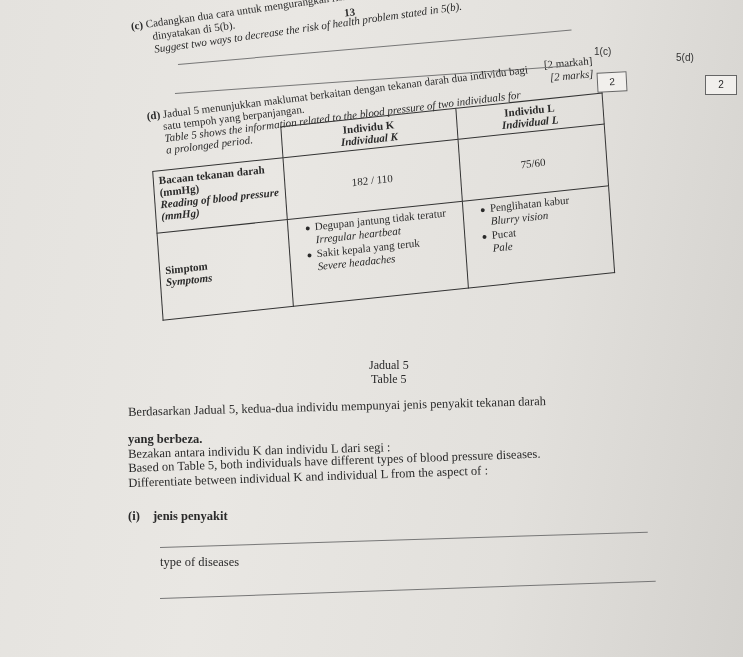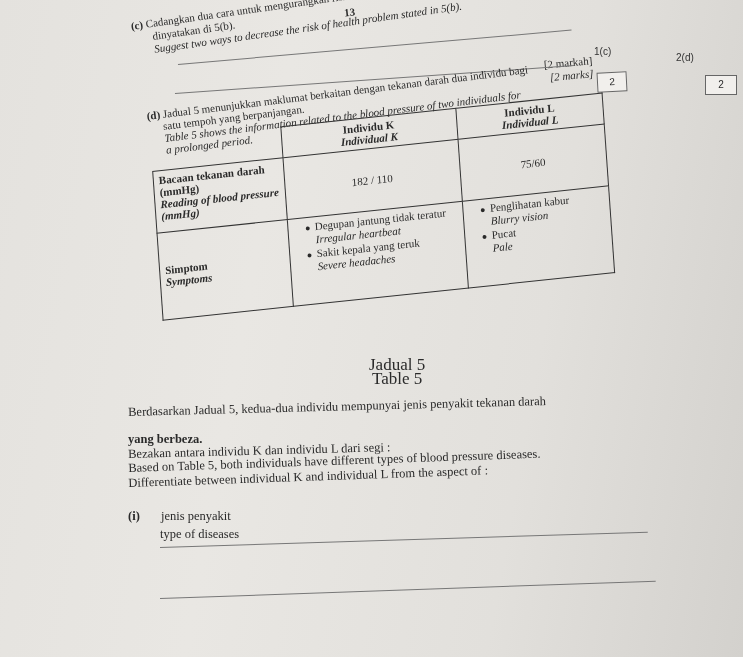--- a/index.html
+++ b/index.html
@@ -36,21 +36,21 @@
     transform-origin: left top; transform: rotate(-6deg) skewX(-2deg);
   }
   table.t5 { border-collapse: collapse; width: 455px; font-size: 11px; line-height: 12px; }
   table.t5 td { border: 1px solid #333; vertical-align: top; padding: 3px 5px; }
   table.t5 .hdr { font-weight: bold; text-align: center; }
   table.t5 .it { font-style: italic; }
   table.t5 .bold { font-weight: bold; }
   table.t5 ul { margin: 0; padding-left: 12px; list-style: none; }
   table.t5 li { margin: 0 0 2px 0; }
   table.t5 li .bul { display: inline-block; width: 10px; font-size: 9px; }
-  .caption { left: 369px; font-size: 17px; line-height: 14px; text-align: center; }
+  .caption { left: 369px; font-size: 12px; line-height: 14px; text-align: center; }
   .caption .it { }
   .body-text { left: 128px; font-size: 12.5px; line-height: 15px; transform-origin: left top; }
 </style>
 </head>
 <body>
 
 <div class="paper">
 
   <div class="abs page-num">13</div>
 
@@ -66,21 +66,21 @@
   <div class="abs marks" style="left:508px; top:58px; transform:rotate(-5deg);">
     <div>[2 markah]</div>
     <div class="it">[2 marks]</div>
   </div>
 
   <div class="answer-line" style="left:175px; top:93px; width:400px; transform:rotate(-4deg);"></div>
   <div class="answer-line" style="left:178px; top:64px; width:395px; transform:rotate(-5deg);"></div>
 
   <div class="abs box-label" style="left:594px; top:46px;">1(c)</div>
   <div class="score-box" style="left:597px; top:72px; transform:rotate(-3deg);">2</div>
-  <div class="abs box-label" style="left:676px; top:52px;">2(d)</div>
+  <div class="abs box-label" style="left:676px; top:52px;">5(d)</div>
   <div class="score-box" style="left:705px; top:75px; width:30px;">2</div>
 
   <div class="abs qd">
     <div>
       <span class="bold">(d)</span>
       <span>Jadual 5 menunjukkan maklumat berkaitan dengan tekanan darah dua individu bagi</span>
     </div>
     <div style="padding-left:15px;">satu tempoh yang berpanjangan.</div>
     <div style="padding-left:15px;" class="it">Table 5 shows the information related to the blood pressure of two individuals for</div>
     <div style="padding-left:15px;" class="it">a prolonged period.</div>
@@ -148,20 +148,20 @@
   </div>
 
   <div class="abs body-text" style="top:405px; transform:rotate(-1.5deg);">Berdasarkan Jadual 5, kedua-dua individu mempunyai jenis penyakit tekanan darah</div>
   <div class="abs body-text" style="top:432px;font-weight:bold;">yang berbeza.</div>
   <div class="abs body-text" style="top:447px; transform:rotate(-1.5deg);">Bezakan antara individu K dan individu L dari segi :</div>
   <div class="abs body-text it" style="top:461px; transform:rotate(-2deg);">Based on Table 5, both individuals have different types of blood pressure diseases.</div>
   <div class="abs body-text it" style="top:476px; transform:rotate(-2deg);">Differentiate between individual K and individual L from the aspect of :</div>
 
   <div class="abs body-text" style="left:128px; top:509px;">
     <span style="font-weight:bold;">(i)</span>
-    <span style="font-weight:normal; margin-left:18px;">jenis penyakit</span>
+    <span style="font-weight:bold; margin-left:10px;">jenis penyakit</span>
   </div>
-  <div class="abs body-text it" style="left:160px; top:527px;font-family:Liberation Serif, serif;">type of diseases</div>
+  <div class="abs body-text it" style="left:160px; top:555px;font-family:Liberation Serif, serif;">type of diseases</div>
 
   <div class="answer-line" style="left:160px; top:547px; width:488px; transform:rotate(-1.8deg);"></div>
   <div class="answer-line" style="left:160px; top:598px; width:496px; transform:rotate(-2deg);"></div>
 
 </div>
 
 </body></html>

